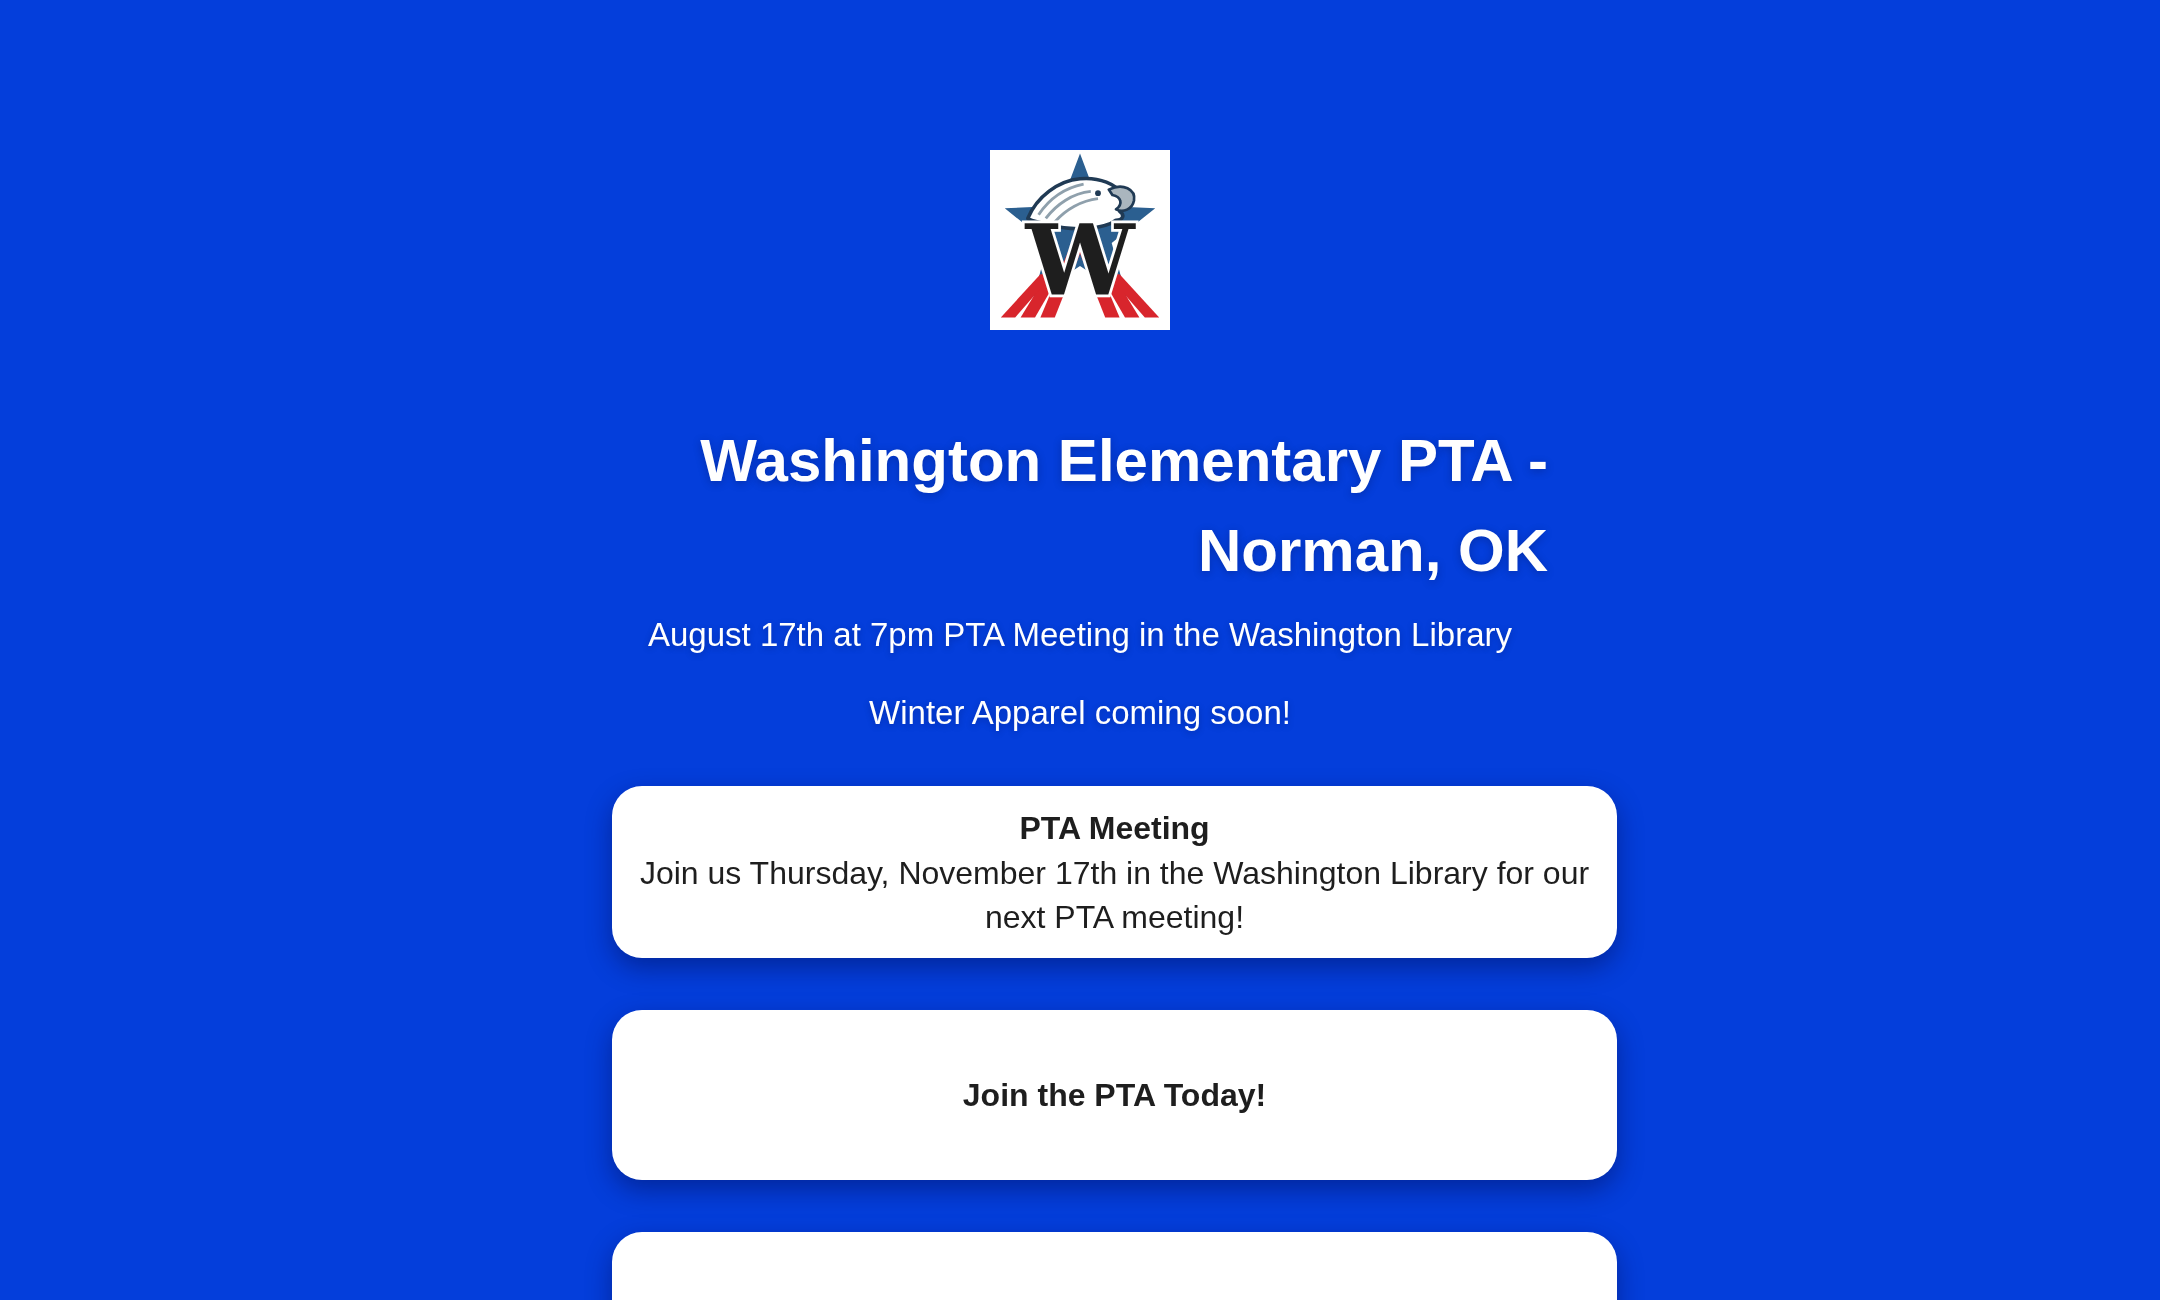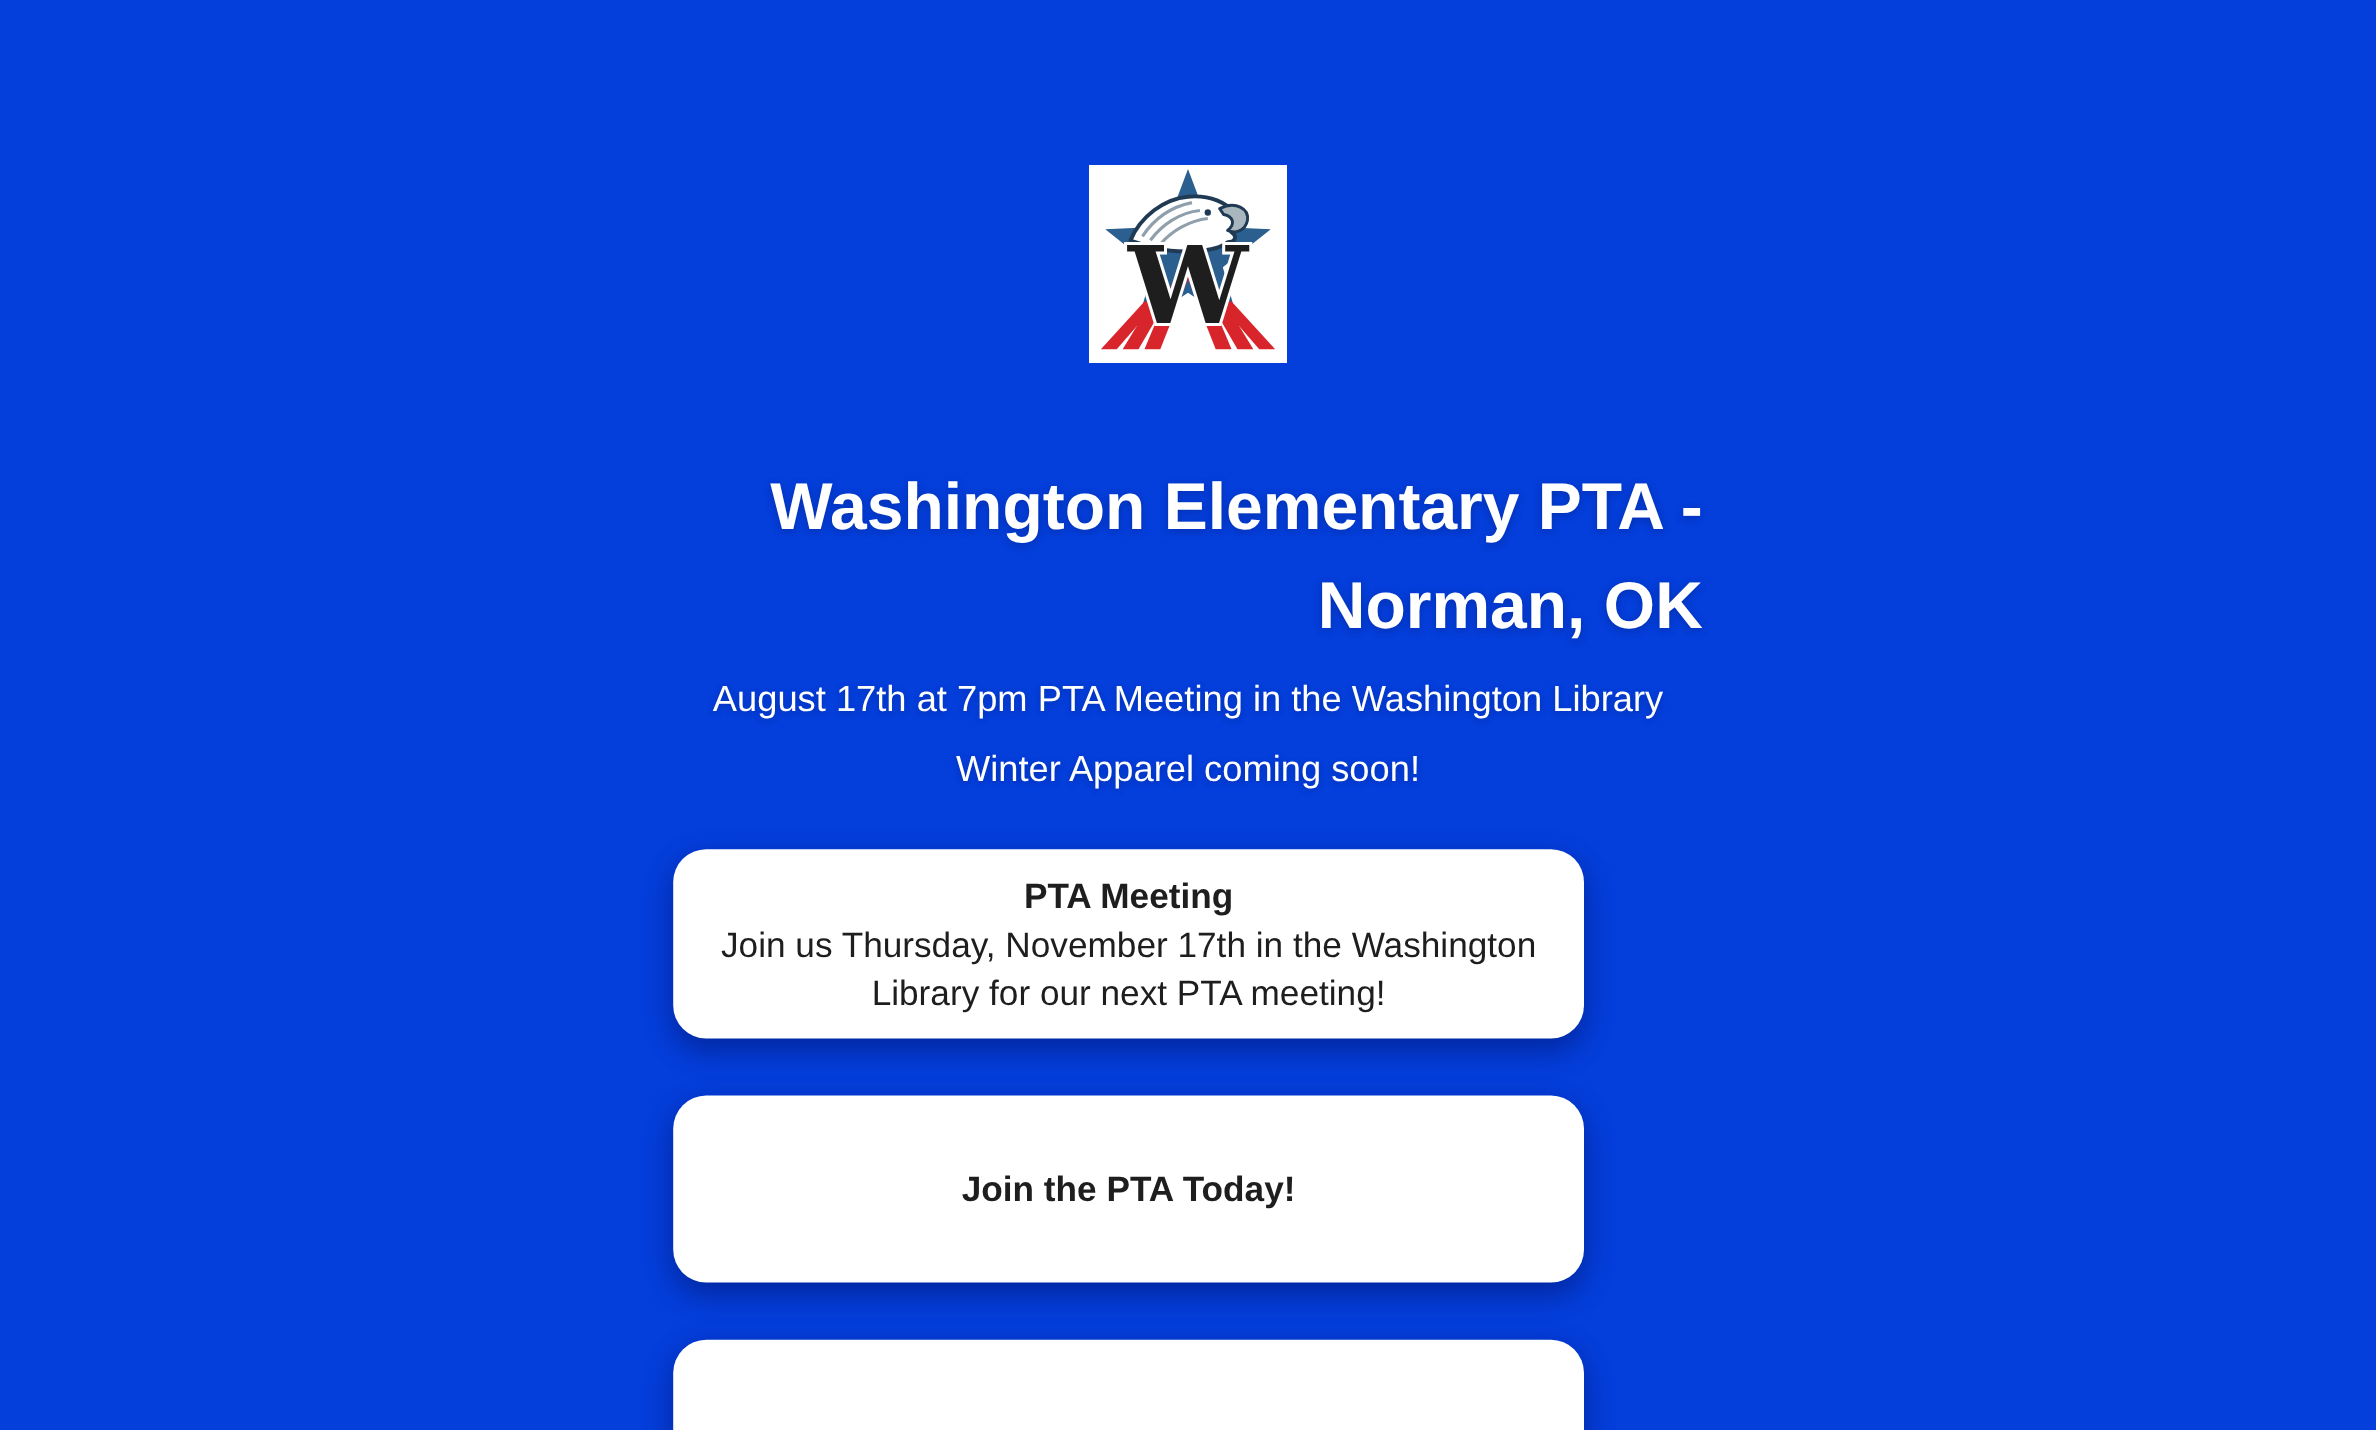--- a/index.html
+++ b/index.html
@@ -40,31 +40,31 @@
   .announcement {
     margin: 16px 0 0 0;
     color: #FFFFFF;
     font-size: 33px;
     line-height: 46px;
     font-weight: 400;
     text-align: center;
     text-shadow: 0 2px 6px rgba(0, 15, 70, 0.28);
   }
   .announcement.second {
-    margin-top: 18px;
+    margin-top: 32px;
   }
   .links {
     margin-top: 50px;
   }
   .link-card {
     display: flex;
     flex-direction: column;
     justify-content: center;
     box-sizing: border-box;
-    width: 828px;
+    width: 1005px;
     padding: 19px 20px;
     margin-bottom: 52px;
     background: #FFFFFF;
     border-radius: 30px;
     box-shadow: 0 10px 26px rgba(0, 10, 80, 0.45);
     color: #1E1E1E;
     text-align: center;
     text-decoration: none;
     cursor: pointer;
   }

